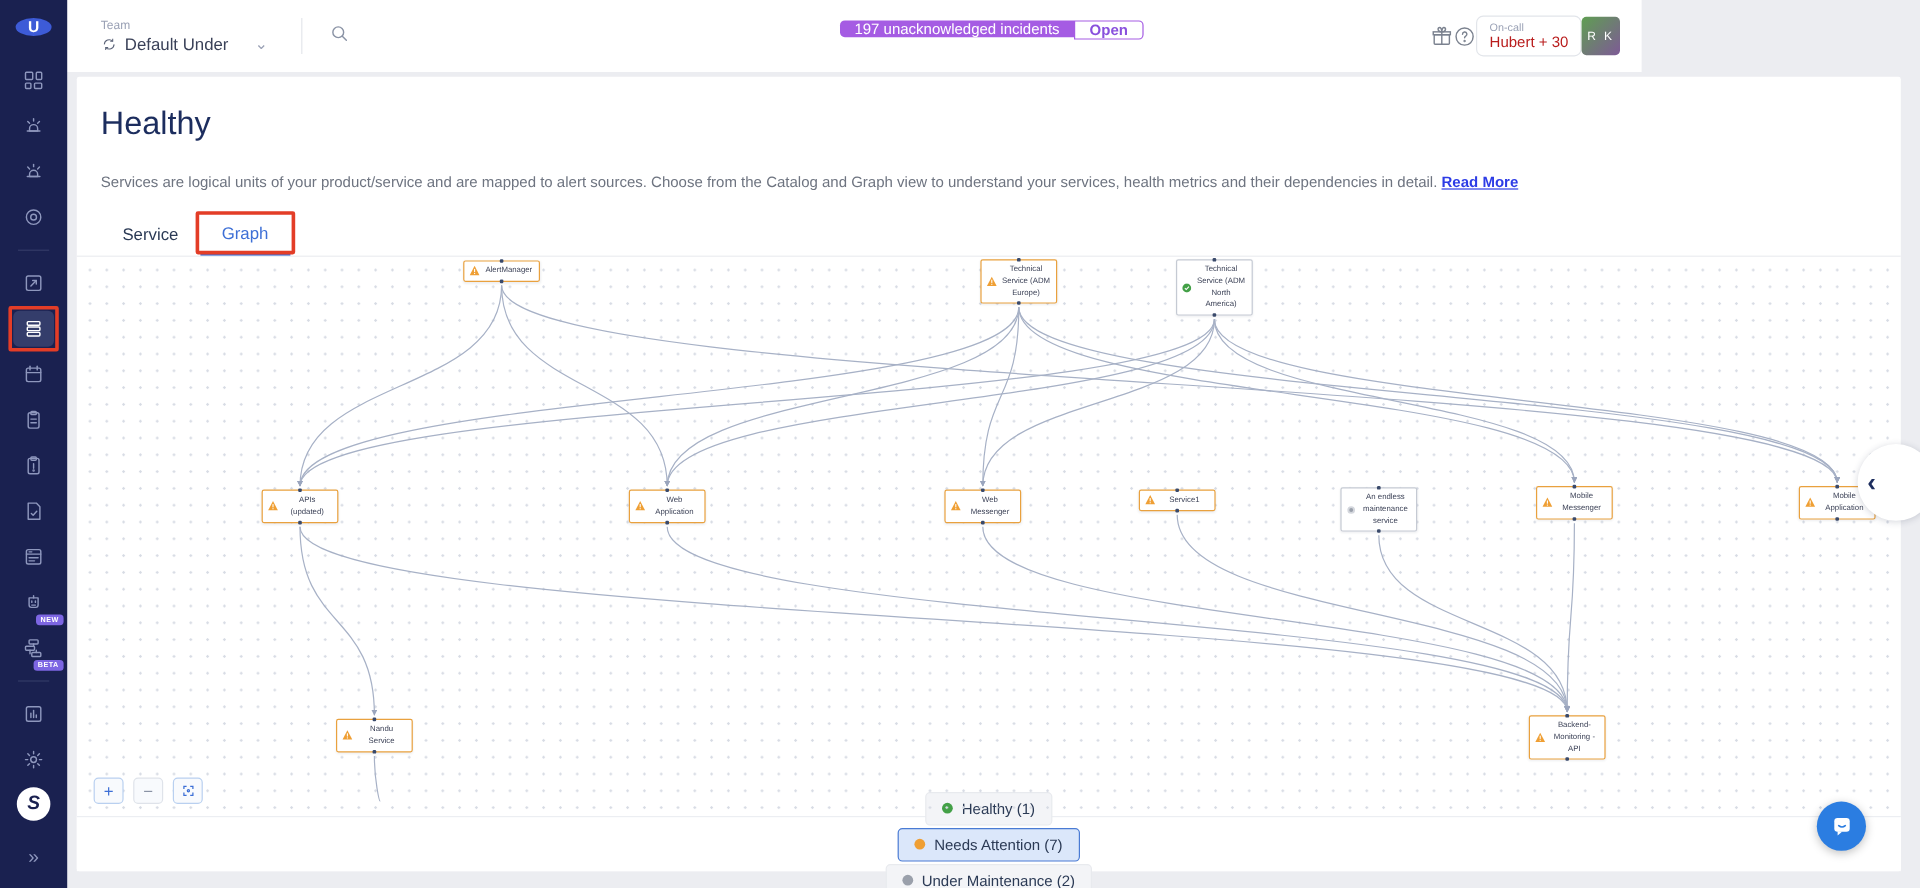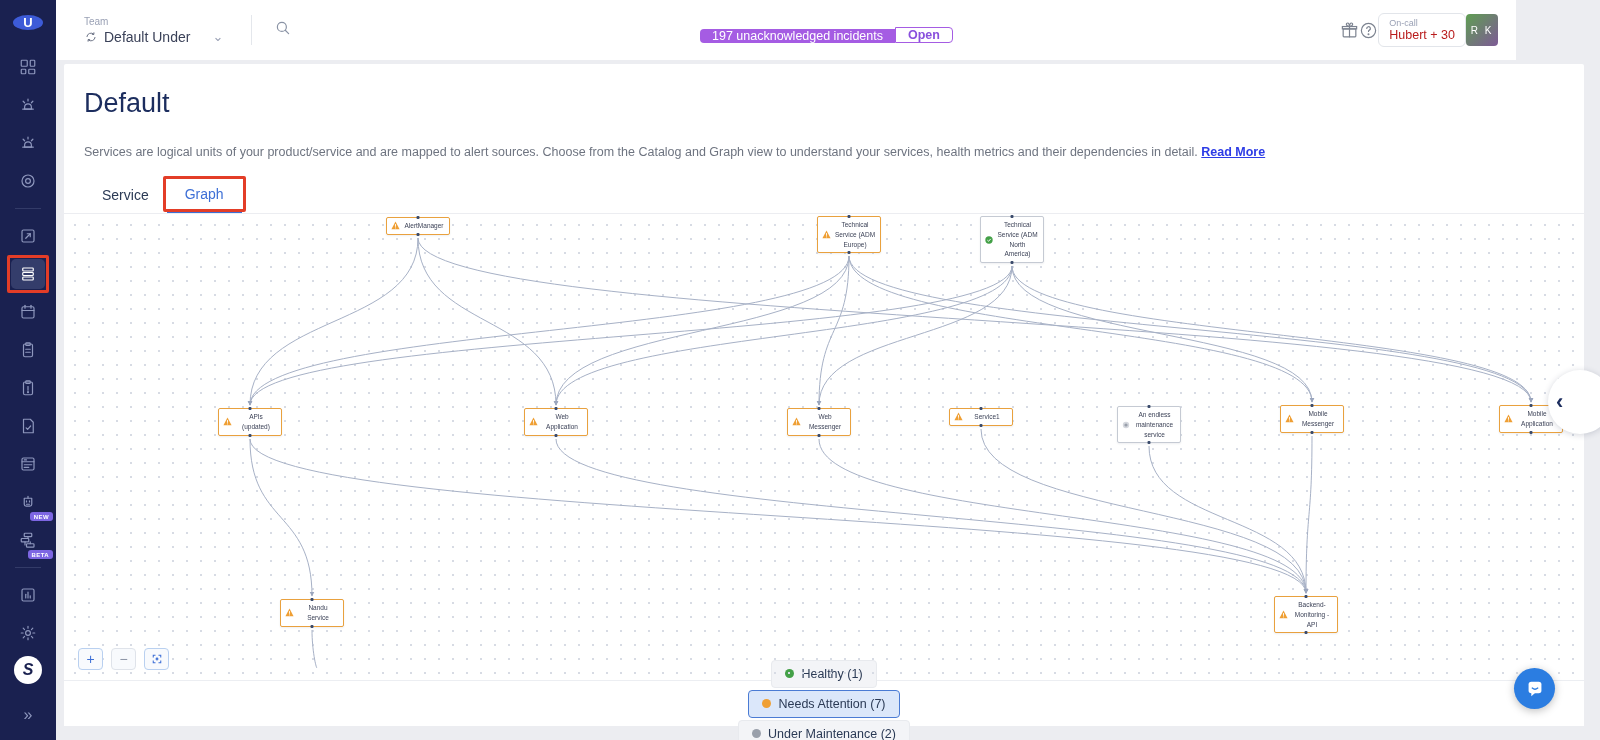--- a/index.html
+++ b/index.html
@@ -15,31 +15,31 @@
   .side-item.active { background:#343d6b; }
   .side-item.active svg { stroke:#ffffff; }
   .side-divider { width:26px; height:1px; background:#333b68; margin:4px 0 12px; }
   .annotation-box { position:absolute; inset:-4px; border:3px solid #e33d27; border-radius:2px; pointer-events:none; z-index:5; }
   .side-badge { position:absolute; right:-8px; bottom:-4px; background:#7d66e3; color:#fff; font-size:6px; font-weight:bold; padding:1.5px 4px; border-radius:3px; letter-spacing:.4px; }
   .side-bottom { margin-top:auto; display:flex; flex-direction:column; align-items:center; padding-bottom:10px; }
   .side-logo { width:28px; height:28px; border-radius:50%; background:#ffffff; color:#1a2150; display:flex; align-items:center; justify-content:center; font-weight:bold; font-size:16px; font-style:italic; margin-bottom:22px; }
   .side-expand { color:#8e97bd; font-size:16px; cursor:pointer; margin-bottom:6px; }
 
   
-  .topbar { position:absolute; left:56px; top:0; width:1460px; height:60px; background:#fff; display:flex; align-items:center; z-index:10; }
+  .topbar { position:absolute; left:56px; top:0; width:1312px; height:60px; background:#fff; display:flex; align-items:center; z-index:10; }
   .team-block { margin-left:28px; cursor:pointer; }
   .team-label { font-size:10px; color:#9aa1b5; margin-bottom:2px; }
   .team-row { display:flex; align-items:center; gap:6px; }
   .team-row svg { stroke:#5b6378; fill:none; stroke-width:1.5; }
   .team-name { font-size:14px; color:#3a4158; }
   .chev { color:#9aa1b5; font-size:13px; margin-left:16px; }
   .vdiv { width:1px; height:30px; background:#e4e7ec; margin:0 22px 0 28px; }
   .search-icon { cursor:pointer; }
   .search-icon svg { stroke:#8a93a5; fill:none; stroke-width:1.6; stroke-linecap:round; }
-  .incident-pill { position:absolute; left:644px; top:17px; display:flex; align-items:flex-end; height:26px; }
+  .incident-pill { position:absolute; left:644px; top:17px; display:flex; align-items:flex-start; height:26px; }
   .pill-text { background:#a55ce3; color:#fff; font-size:12.5px; display:flex; align-items:center; padding:0 12px; border-radius:4px 0 0 4px; }
   .pill-open { background:#fff; color:#8950dd; font-size:12.5px; font-weight:bold; border:1px solid #a55ce3; border-radius:0 4px 4px 0; padding:0 12px; cursor:pointer; font-family:inherit; }
   .top-right { margin-left:auto; display:flex; align-items:center; padding-right:18px; }
   .icon-btn { cursor:pointer; display:flex; }
   .icon-btn svg { stroke:#7b828f; fill:none; stroke-width:1.5; stroke-linecap:round; }
   .oncall-box { border:1px solid #e2e5ea; border-radius:6px; padding:4px 10px; min-width:66px; cursor:pointer; }
   .oncall-label { font-size:9px; color:#9aa1b5; }
   .oncall-value { font-size:12.5px; color:#b91c1c; }
   .rk-avatar { width:32px; height:32px; border-radius:4px; background:linear-gradient(135deg,#5f9e52,#7e5a96); color:#fff; font-size:10px; display:flex; align-items:center; justify-content:center; letter-spacing:2px; cursor:pointer; }
 
@@ -258,21 +258,21 @@
       <div class="oncall-box">
         <div class="oncall-label">On-call</div>
         <div class="oncall-value">Hubert + 30</div>
       </div>
       <div class="rk-avatar">R K</div>
     </div>
   </header>
 
   <main class="content">
     <section class="card">
-      <h1 class="page-title">Default</h1>
+      <h1 class="page-title">Healthy</h1>
       <p class="desc"><span>Services are logical units of your product/service and are mapped to alert sources. Choose from the Catalog and Graph view to understand your services, health metrics and their dependencies in detail.</span> <a class="read-more">Read More</a></p>
       <div class="tabs" id="tabs">
           <div class="tab">Service</div>
           <div class="tab active">Graph<div class="annotation-box" style="inset: -1px -4px;"></div></div>
         </div>
       <div class="graph-wrap" id="graphWrap">
         <svg id="edgeSvg" width="1520" height="454">
           <defs>
             <marker id="arrowhead" markerWidth="7" markerHeight="7" refX="4.5" refY="2.5" orient="auto">
               <path d="M0,0 L5,2.5 L0,5 z" fill="#9aa5bd"></path>

